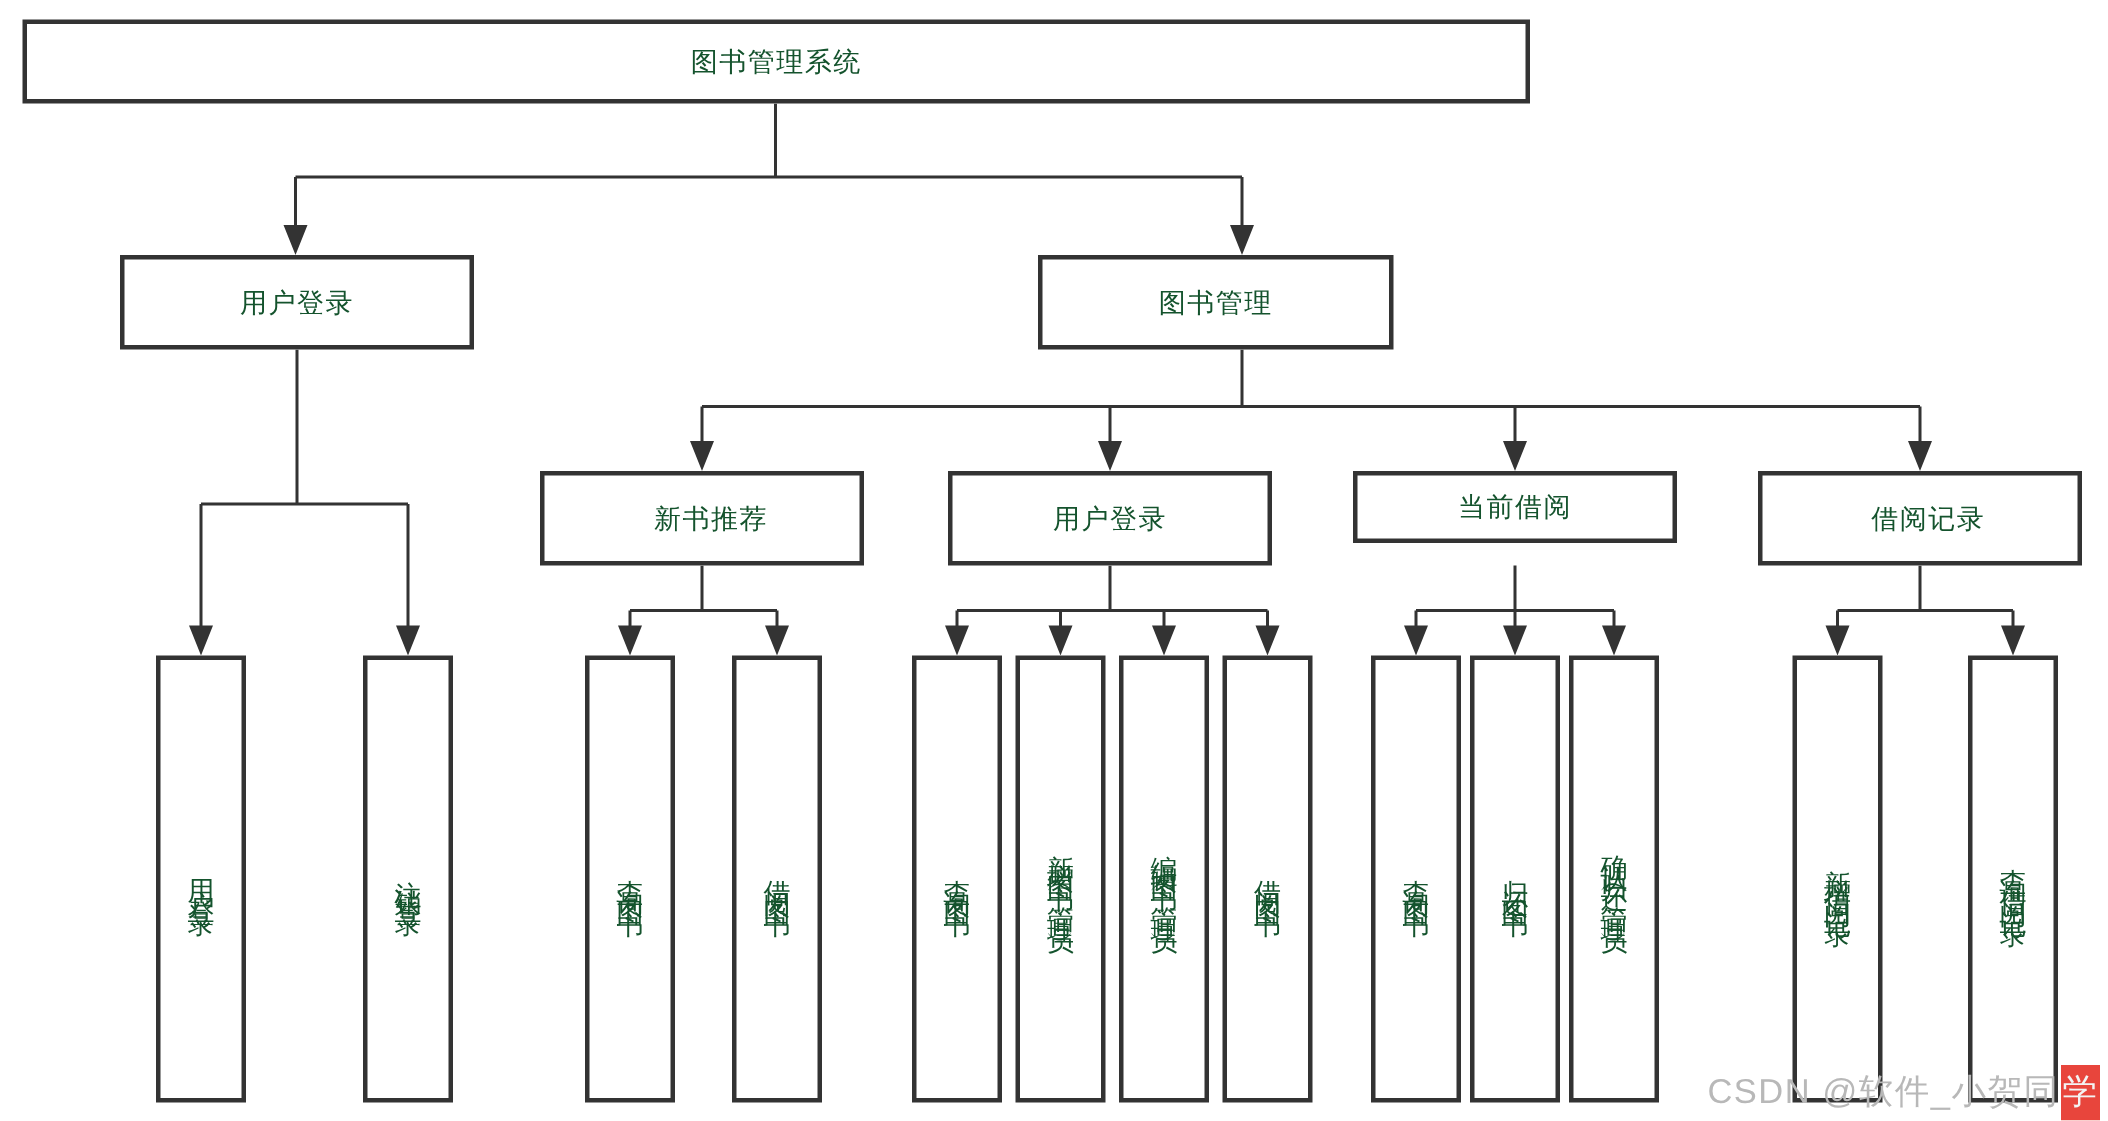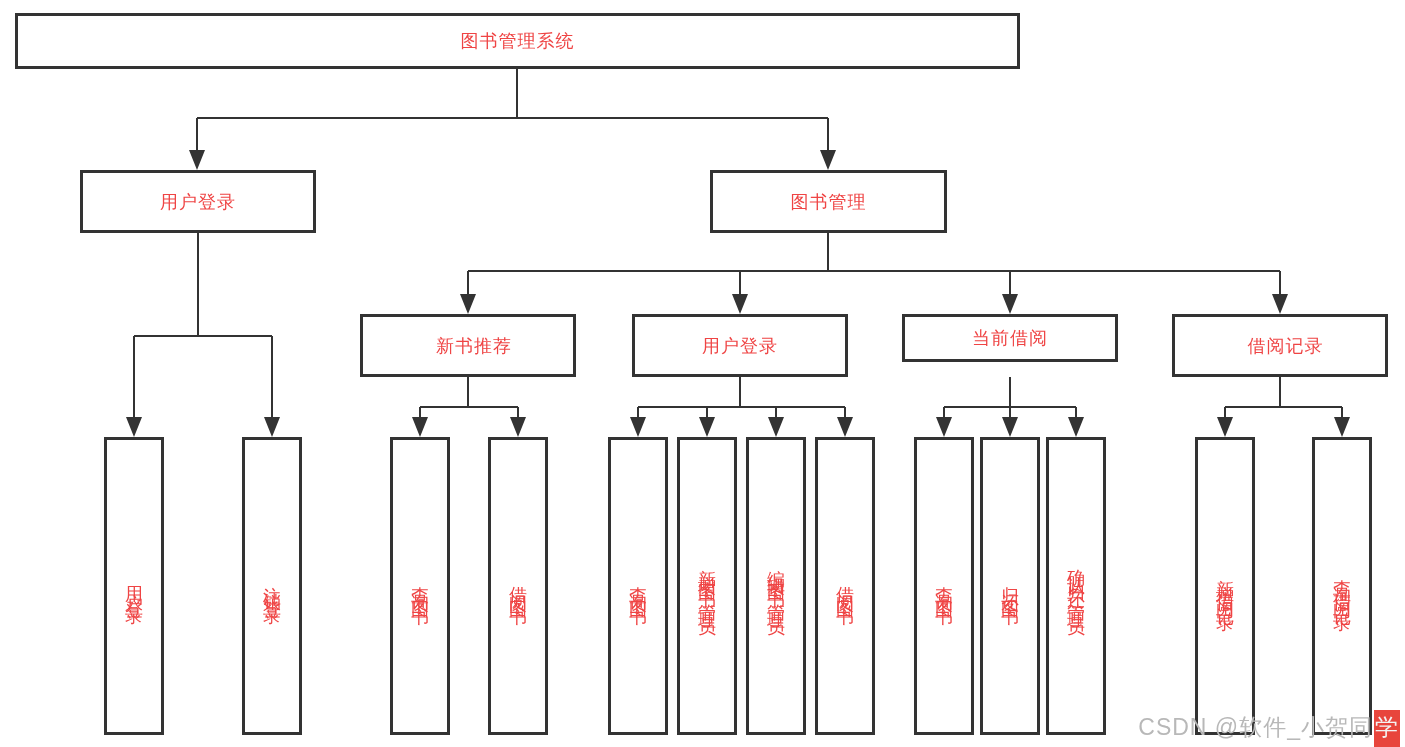--- a/index.html
+++ b/index.html
@@ -21,21 +21,21 @@
     height: 747px;
   }
 
   .node {
     position: absolute;
     background: #ffffff;
     border: 3px solid #333333;
     display: flex;
     align-items: center;
     justify-content: center;
-    color: #ef4444;
+    color: #14532d;
     font-size: 18px;
     text-align: center;
   }
 
   
   .node.h { letter-spacing: 1px; }
 
   
   .node.v { width: 60px; top: 437px; height: 298px; }
   .node.v .vtext {
@@ -43,21 +43,21 @@
     text-orientation: mixed;
     font-size: 18px;
     line-height: 1;
     letter-spacing: 7px;
     max-height: 286px;
   }
 
   
   .root-box        { left: 15px;   top: 13px;  width: 1005px; height: 56px; }
   .b-user-login    { left: 80px;   top: 170px; width: 236px;  height: 63px; }
-  .b-book-mgmt     { left: 710px;  top: 170px; width: 237px;  height: 63px; }
+  .b-book-mgmt     { left: 692px;  top: 170px; width: 237px;  height: 63px; }
 
   .g-newbook       { left: 360px;  top: 314px; width: 216px;  height: 63px; padding-left: 12px; }
   .g-borrow        { left: 632px;  top: 314px; width: 216px;  height: 63px; }
   .g-current       { left: 902px;  top: 314px; width: 216px;  height: 48px; }
   .g-record        { left: 1172px; top: 314px; width: 216px;  height: 63px; padding-left: 11px; }
 
   .l-ul-0 { left: 104px; }
   .l-ul-1 { left: 242px; }
   .l-nb-0 { left: 390px; }
   .l-nb-1 { left: 488px; }

